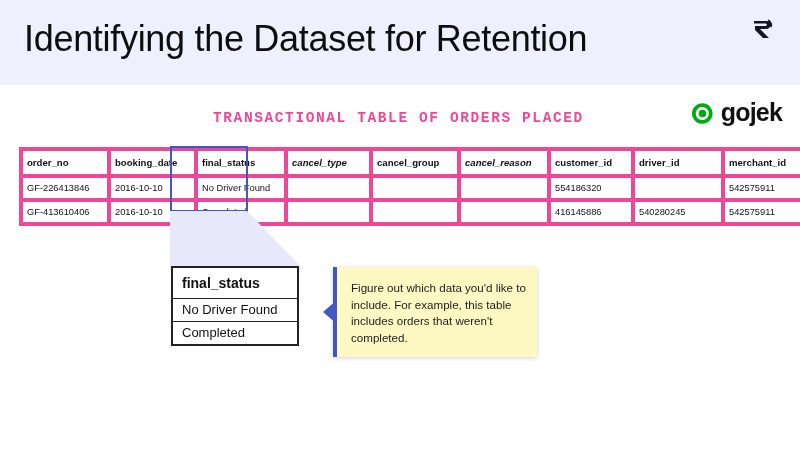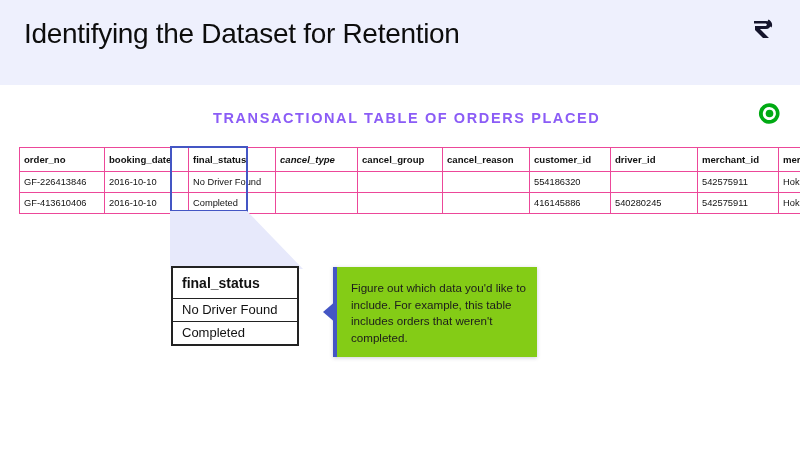--- a/index.html
+++ b/index.html
@@ -22,21 +22,21 @@
     left: 0;
     top: 0;
     width: 800px;
     height: 85px;
     background: #eef0fd;
   }
   .slide-title {
     position: absolute;
     left: 24px;
     top: 18px;
-    font-size: 28px;
+    font-size: 36px;
     font-weight: 400;
     letter-spacing: -0.3px;
     color: #0d0d0d;
     white-space: nowrap;
   }
   .brand-mark {
     position: absolute;
     right: 22px;
     top: 14px;
     width: 30px;
@@ -44,22 +44,23 @@
   }
 
   
   .section-title {
     position: absolute;
     left: 213px;
     top: 110px;
     font-size: 14.5px;
     font-weight: bold;
     letter-spacing: 1.6px;
-    color: #8b5cf6;
-    white-space: nowrap;
+    color: #ec4899;
+    white-space: nowrap;
+    font-family: Liberation Mono, monospace;
   }
 
   
   .gojek-logo {
     position: absolute;
     right: 18px;
     top: 101px;
     display: flex;
     align-items: center;
     gap: 6px;
@@ -84,21 +85,21 @@
     position: absolute;
     left: 19px;
     top: 147px;
     width: 762px;
     border-collapse: collapse;
     table-layout: fixed;
     font-size: 9.3px;
   }
   .orders-table th,
   .orders-table td {
-    border: 1px solid #ec4899;
+    border: 4px solid #ec4899;
     padding: 3px 4px;
     text-align: left;
     vertical-align: middle;
     overflow: hidden;
     white-space: nowrap;
     color: #111111;
   }
   .orders-table th {
     font-weight: bold;
     height: 17px;
@@ -109,21 +110,21 @@
     font-weight: normal;
     margin-top: 12px;
   }
 
   
   .c0 { width: 76px; }
   .c1 { width: 75px; }
   .c2 { width: 78px; }
   .c3 { width: 73px; font-style: italic; }
   .c4 { width: 76px; }
-  .c5 { width: 78px; }
+  .c5 { width: 78px; font-style: italic; }
   .c6 { width: 72px; margin-top: 30px; }
   .c7 { width: 78px; margin-top: 12px; }
   .c8 { width: 72px; margin-left: 40px; }
   .c9 { width: 90px; }
 
   
   .column-highlight {
     position: absolute;
     left: 170px;
     top: 146px;
@@ -171,21 +172,21 @@
     border-top: 1.5px solid #222222;
   }
 
   
   .callout {
     position: absolute;
     left: 333px;
     top: 267px;
     width: 204px;
     height: 90px;
-    background: #84cc16;
+    background: #fef9c3;
     border-left: 4px solid #4456c4;
     box-sizing: border-box;
     box-shadow: 0 1px 4px rgba(40, 40, 80, 0.22);
   }
   .callout-text {
     position: absolute;
     left: 14px;
     top: 13px;
     right: 10px;
     font-size: 11.6px;
@@ -217,20 +218,21 @@
   </svg>
 </div>
 
 <div class="section-title">TRANSACTIONAL TABLE OF ORDERS PLACED</div>
 
 <div class="gojek-logo">
   <svg class="gojek-mark" viewBox="0 0 40 40">
     <path d="M20 3.5 A16.5 16.5 0 1 1 11.2 34.2 L14.6 29.0 A10.4 10.4 0 1 0 20 9.6 A10.4 10.4 0 0 0 14.6 29.0 L11.2 34.2 A16.5 16.5 0 0 1 20 3.5 Z" fill="#00aa13"></path>
     <circle cx="20" cy="20" r="6.1" fill="#00aa13"></circle>
   </svg>
+  <span class="gojek-word">gojek</span>
 </div>
 
 <table class="orders-table">
   <thead>
     <tr>
       <th class="c0">order_no</th>
       <th class="c1">booking_date</th>
       <th class="c2">final_status</th>
       <th class="c3">cancel_type</th>
       <th class="c4">cancel_group</th>

